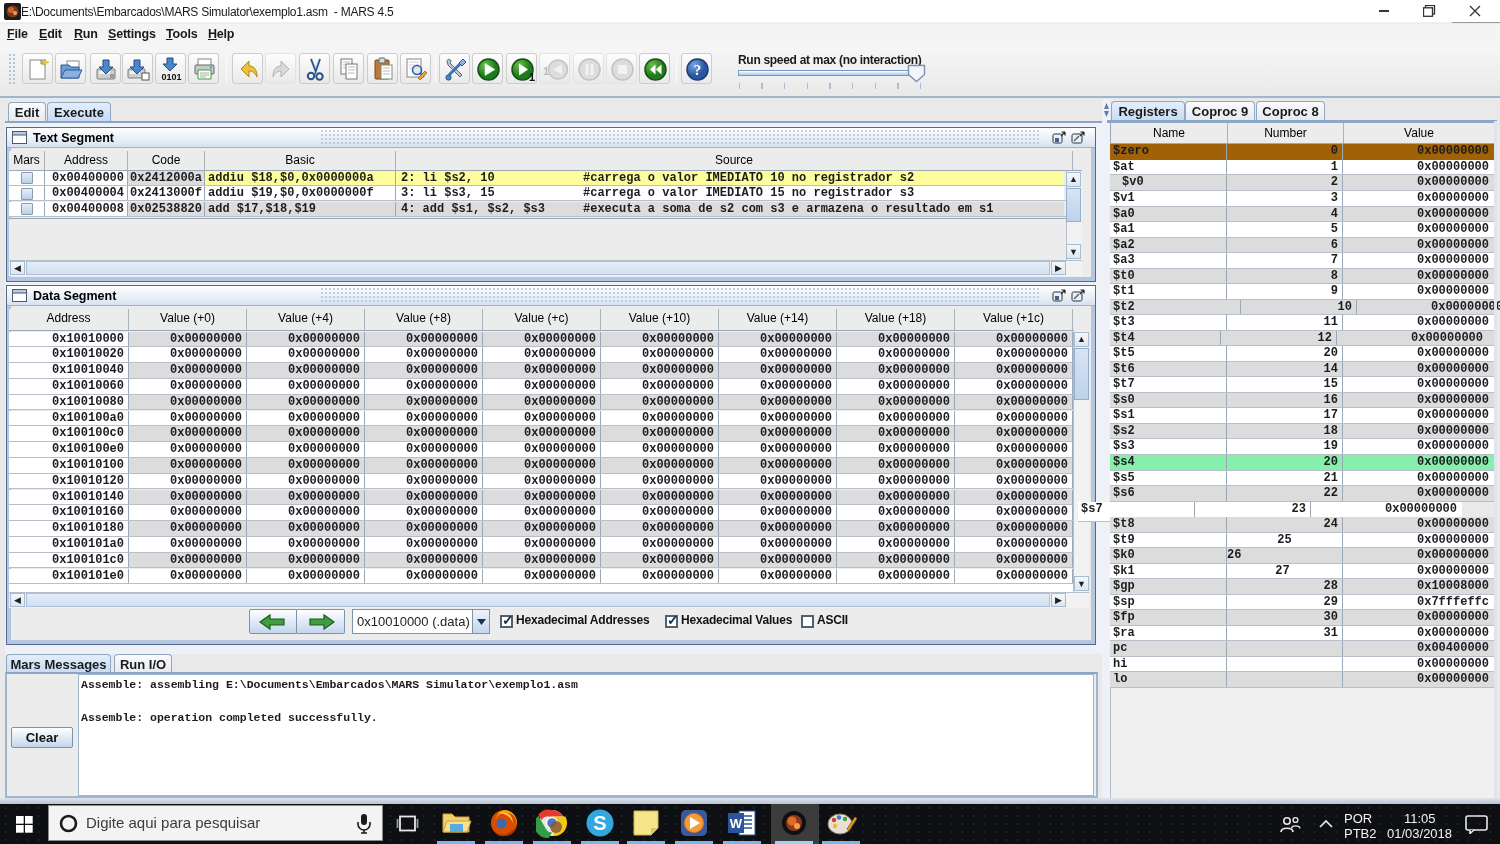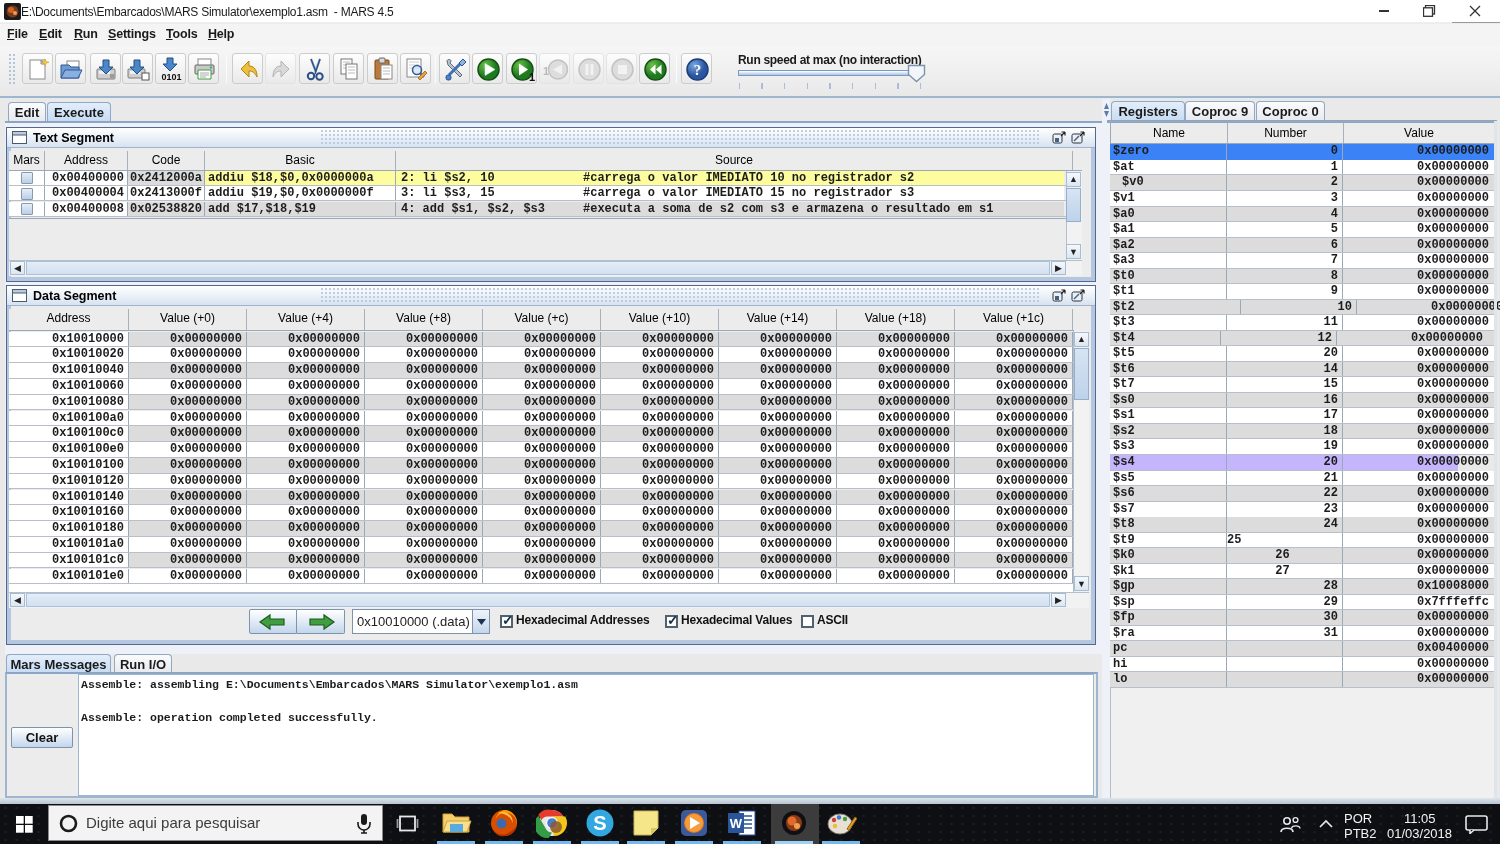--- a/index.html
+++ b/index.html
@@ -342,50 +342,50 @@
 <div class="ab" style="left:78px;top:674px;width:1016px;height:122px;background:#fff;border:1px solid #9fb6cf;"></div>
 <div class="ab mono" style="left:81px;top:678px;font-size:11.5px;font-weight:bold;">Assemble: assembling E:\Documents\Embarcados\MARS Simulator\exemplo1.asm</div>
 <div class="ab mono" style="left:81px;top:711px;font-size:11.5px;font-weight:bold;">Assemble: operation completed successfully.</div>
 <div class="ab dots" style="left:1102px;top:99px;width:8px;height:700px;background:#eef1f7;"></div>
 <svg class="ab" style="left:1102.5px;top:102px" width="7" height="16">
     <path d="M1,7 L3.5,1 L6,7 z" fill="#5c7ca8"></path>
     <path d="M1,9 L6,9 L3.5,15 z" fill="#5c7ca8"></path>
   </svg>
 <div class="tab tabsel" style="left:1111px;top:101px;width:74px;height:20px;line-height:20px;">Registers</div>
 <div class="tab" style="left:1185px;top:101px;width:70px;height:20px;line-height:20px;">Coproc 9</div>
-<div class="tab" style="left:1256px;top:101px;width:69px;height:20px;line-height:20px;">Coproc 0</div>
+<div class="tab" style="left:1256px;top:101px;width:69px;height:20px;line-height:20px;">Coproc 8</div>
 <div class="ab" style="left:1107px;top:120px;width:390px;height:2.5px;background:#8ba6c4;"></div>
 <div class="ab" style="left:1110px;top:121px;width:384px;height:23px;border:1px solid #9aa8b8;border-bottom:1px solid #9aa8b8;font-size:0;white-space:nowrap;padding-top:1px;"><span class="hdr" style="width:117px;line-height:20px">Name</span><span class="hdr" style="width:116px;line-height:20px">Number</span><span class="hdr" style="width:150px;line-height:20px;border-right:none">Value</span></div>
-<div class="ab rrow" style="left:1110px;top:144.40px;width:384px;height:29px;line-height:15.2px;background:#3b82f6"><span class="cell mono" style="width:117px;padding-left:3px">$zero</span><span class="cell mono" style="width:116px;text-align:right;padding-right:4px">0</span><span class="cell mono" style="width:151px;text-align:right;padding-right:5px;border-right:none">0x00000000</span></div>
+<div class="ab rrow" style="left:1110px;top:144.40px;width:384px;height:29px;line-height:15.2px;background:#a16207"><span class="cell mono" style="width:117px;padding-left:3px">$zero</span><span class="cell mono" style="width:116px;text-align:right;padding-right:4px">0</span><span class="cell mono" style="width:151px;text-align:right;padding-right:5px;border-right:none">0x00000000</span></div>
 <div class="ab rrow" style="left:1110px;top:159.93px;width:384px;height:15.53px;line-height:15.2px;background:#ffffff"><span class="cell mono" style="width:117px;padding-left:3px">$at</span><span class="cell mono" style="width:116px;text-align:right;padding-right:4px">1</span><span class="cell mono" style="width:151px;text-align:right;padding-right:5px;border-right:none">0x00000000</span></div>
 <div class="ab rrow" style="left:1110px;top:175.46px;width:384px;height:15.53px;line-height:15.2px;background:#dcdcdc"><span class="cell mono" style="width:117px;padding-left:12px">$v0</span><span class="cell mono" style="width:116px;text-align:right;padding-right:4px">2</span><span class="cell mono" style="width:151px;text-align:right;padding-right:5px;border-right:none">0x00000000</span></div>
 <div class="ab rrow" style="left:1110px;top:190.99px;width:384px;height:15.53px;line-height:15.2px;background:#ffffff"><span class="cell mono" style="width:117px;padding-left:3px">$v1</span><span class="cell mono" style="width:116px;text-align:right;padding-right:4px">3</span><span class="cell mono" style="width:151px;text-align:right;padding-right:5px;border-right:none">0x00000000</span></div>
 <div class="ab rrow" style="left:1110px;top:206.52px;width:384px;height:15.53px;line-height:15.2px;background:#dcdcdc"><span class="cell mono" style="width:117px;padding-left:3px">$a0</span><span class="cell mono" style="width:116px;text-align:right;padding-right:4px">4</span><span class="cell mono" style="width:151px;text-align:right;padding-right:5px;border-right:none">0x00000000</span></div>
 <div class="ab rrow" style="left:1110px;top:222.05px;width:384px;height:15.53px;line-height:15.2px;background:#ffffff"><span class="cell mono" style="width:117px;padding-left:3px">$a1</span><span class="cell mono" style="width:116px;text-align:right;padding-right:4px">5</span><span class="cell mono" style="width:151px;text-align:right;padding-right:5px;border-right:none">0x00000000</span></div>
 <div class="ab rrow" style="left:1110px;top:237.58px;width:384px;height:15.53px;line-height:15.2px;background:#dcdcdc"><span class="cell mono" style="width:117px;padding-left:3px">$a2</span><span class="cell mono" style="width:116px;text-align:right;padding-right:4px">6</span><span class="cell mono" style="width:151px;text-align:right;padding-right:5px;border-right:none">0x00000000</span></div>
 <div class="ab rrow" style="left:1110px;top:253.11px;width:384px;height:15.53px;line-height:15.2px;background:#ffffff"><span class="cell mono" style="width:117px;padding-left:3px">$a3</span><span class="cell mono" style="width:116px;text-align:right;padding-right:4px">7</span><span class="cell mono" style="width:151px;text-align:right;padding-right:5px;border-right:none">0x00000000</span></div>
 <div class="ab rrow" style="left:1110px;top:268.64px;width:384px;height:15.53px;line-height:15.2px;background:#dcdcdc"><span class="cell mono" style="width:117px;padding-left:3px">$t0</span><span class="cell mono" style="width:116px;text-align:right;padding-right:4px">8</span><span class="cell mono" style="width:151px;text-align:right;padding-right:5px;border-right:none">0x00000000</span></div>
 <div class="ab rrow" style="left:1110px;top:284.17px;width:384px;height:15.53px;line-height:15.2px;background:#ffffff"><span class="cell mono" style="width:117px;padding-left:3px">$t1</span><span class="cell mono" style="width:116px;text-align:right;padding-right:4px">9</span><span class="cell mono" style="width:151px;text-align:right;padding-right:5px;border-right:none">0x00000000</span></div>
 <div class="ab rrow" style="left:1110px;top:299.70px;width:384px;height:15.53px;line-height:15.2px;background:#dcdcdc"><span class="cell mono" style="width:131px;padding-left:3px">$t2</span><span class="cell mono" style="width:116px;text-align:right;padding-right:4px">10</span><span class="cell mono" style="width:151px;text-align:right;padding-right:5px;border-right:none">0x00000000</span></div>
 <div class="ab rrow" style="left:1110px;top:315.23px;width:384px;height:15.53px;line-height:15.2px;background:#ffffff"><span class="cell mono" style="width:117px;padding-left:3px">$t3</span><span class="cell mono" style="width:116px;text-align:right;padding-right:4px">11</span><span class="cell mono" style="width:151px;text-align:right;padding-right:5px;border-right:none">0x00000000</span></div>
 <div class="ab rrow" style="left:1110px;top:330.76px;width:384px;height:15.53px;line-height:15.2px;background:#dcdcdc"><span class="cell mono" style="width:111px;padding-left:3px">$t4</span><span class="cell mono" style="width:116px;text-align:right;padding-right:4px">12</span><span class="cell mono" style="width:151px;text-align:right;padding-right:5px;border-right:none">0x00000000</span></div>
 <div class="ab rrow" style="left:1110px;top:346.29px;width:384px;height:15.53px;line-height:15.2px;background:#ffffff"><span class="cell mono" style="width:117px;padding-left:3px">$t5</span><span class="cell mono" style="width:116px;text-align:right;padding-right:4px">20</span><span class="cell mono" style="width:151px;text-align:right;padding-right:5px;border-right:none">0x00000000</span></div>
 <div class="ab rrow" style="left:1110px;top:361.82px;width:384px;height:15.53px;line-height:15.2px;background:#dcdcdc"><span class="cell mono" style="width:117px;padding-left:3px">$t6</span><span class="cell mono" style="width:116px;text-align:right;padding-right:4px">14</span><span class="cell mono" style="width:151px;text-align:right;padding-right:5px;border-right:none">0x00000000</span></div>
 <div class="ab rrow" style="left:1110px;top:377.35px;width:384px;height:15.53px;line-height:15.2px;background:#ffffff"><span class="cell mono" style="width:117px;padding-left:3px">$t7</span><span class="cell mono" style="width:116px;text-align:right;padding-right:4px">15</span><span class="cell mono" style="width:151px;text-align:right;padding-right:5px;border-right:none">0x00000000</span></div>
 <div class="ab rrow" style="left:1110px;top:392.88px;width:384px;height:15.53px;line-height:15.2px;background:#dcdcdc"><span class="cell mono" style="width:117px;padding-left:3px">$s0</span><span class="cell mono" style="width:116px;text-align:right;padding-right:4px">16</span><span class="cell mono" style="width:151px;text-align:right;padding-right:5px;border-right:none">0x00000000</span></div>
 <div class="ab rrow" style="left:1110px;top:408.41px;width:384px;height:15.53px;line-height:15.2px;background:#ffffff"><span class="cell mono" style="width:117px;padding-left:3px">$s1</span><span class="cell mono" style="width:116px;text-align:right;padding-right:4px">17</span><span class="cell mono" style="width:151px;text-align:right;padding-right:5px;border-right:none">0x00000000</span></div>
 <div class="ab rrow" style="left:1110px;top:423.94px;width:384px;height:15.53px;line-height:15.2px;background:#dcdcdc"><span class="cell mono" style="width:117px;padding-left:3px">$s2</span><span class="cell mono" style="width:116px;text-align:right;padding-right:4px">18</span><span class="cell mono" style="width:151px;text-align:right;padding-right:5px;border-right:none">0x00000000</span></div>
 <div class="ab rrow" style="left:1110px;top:439.47px;width:384px;height:15.53px;line-height:15.2px;background:#ffffff"><span class="cell mono" style="width:117px;padding-left:3px">$s3</span><span class="cell mono" style="width:116px;text-align:right;padding-right:4px">19</span><span class="cell mono" style="width:151px;text-align:right;padding-right:5px;border-right:none">0x00000000</span></div>
-<div class="ab rrow" style="left:1110px;top:455.00px;width:348px;height:15.53px;line-height:15.2px;background:#c4b5fd"><span class="cell mono" style="width:117px;padding-left:3px">$s4</span><span class="cell mono" style="width:116px;text-align:right;padding-right:4px">20</span><span class="cell mono" style="width:151px;text-align:right;padding-right:5px;border-right:none">0x00000000</span></div>
+<div class="ab rrow" style="left:1110px;top:455.00px;width:384px;height:15.53px;line-height:15.2px;background:#86efac"><span class="cell mono" style="width:117px;padding-left:3px">$s4</span><span class="cell mono" style="width:116px;text-align:right;padding-right:4px">20</span><span class="cell mono" style="width:151px;text-align:right;padding-right:5px;border-right:none">0x00000000</span></div>
 <div class="ab rrow" style="left:1110px;top:470.53px;width:384px;height:15.53px;line-height:15.2px;background:#ffffff"><span class="cell mono" style="width:117px;padding-left:3px">$s5</span><span class="cell mono" style="width:116px;text-align:right;padding-right:4px">21</span><span class="cell mono" style="width:151px;text-align:right;padding-right:5px;border-right:none">0x00000000</span></div>
 <div class="ab rrow" style="left:1110px;top:486.06px;width:384px;height:15.53px;line-height:15.2px;background:#dcdcdc"><span class="cell mono" style="width:117px;padding-left:3px">$s6</span><span class="cell mono" style="width:116px;text-align:right;padding-right:4px">22</span><span class="cell mono" style="width:151px;text-align:right;padding-right:5px;border-right:none">0x00000000</span></div>
-<div class="ab rrow" style="left:1110px;top:501.59px;width:384px;height:20px;line-height:15.2px;background:#ffffff"><span class="cell mono" style="width:117px;padding-left:3px">$s7</span><span class="cell mono" style="width:116px;text-align:right;padding-right:4px">23</span><span class="cell mono" style="width:151px;text-align:right;padding-right:5px;border-right:none">0x00000000</span></div>
+<div class="ab rrow" style="left:1078px;top:501.59px;width:384px;height:20px;line-height:15.2px;background:#ffffff"><span class="cell mono" style="width:117px;padding-left:3px">$s7</span><span class="cell mono" style="width:116px;text-align:right;padding-right:4px">23</span><span class="cell mono" style="width:151px;text-align:right;padding-right:5px;border-right:none">0x00000000</span></div>
 <div class="ab rrow" style="left:1110px;top:517.12px;width:384px;height:15.53px;line-height:15.2px;background:#dcdcdc"><span class="cell mono" style="width:117px;padding-left:3px">$t8</span><span class="cell mono" style="width:116px;text-align:right;padding-right:4px">24</span><span class="cell mono" style="width:151px;text-align:right;padding-right:5px;border-right:none">0x00000000</span></div>
-<div class="ab rrow" style="left:1110px;top:532.65px;width:384px;height:15.53px;line-height:15.2px;background:#ffffff"><span class="cell mono" style="width:117px;padding-left:3px">$t9</span><span class="cell mono" style="width:116px;text-align:left;">25</span><span class="cell mono" style="width:151px;text-align:right;padding-right:5px;border-right:none">0x00000000</span></div>
-<div class="ab rrow" style="left:1110px;top:548.18px;width:384px;height:15.53px;line-height:15.2px;background:#dcdcdc"><span class="cell mono" style="width:117px;padding-left:3px">$k0</span><span class="cell mono" style="width:116px;text-align:center;padding-right:4px">26</span><span class="cell mono" style="width:151px;text-align:right;padding-right:5px;border-right:none">0x00000000</span></div>
+<div class="ab rrow" style="left:1110px;top:532.65px;width:384px;height:15.53px;line-height:15.2px;background:#ffffff"><span class="cell mono" style="width:117px;padding-left:3px">$t9</span><span class="cell mono" style="width:116px;text-align:center;">25</span><span class="cell mono" style="width:151px;text-align:right;padding-right:5px;border-right:none">0x00000000</span></div>
+<div class="ab rrow" style="left:1110px;top:548.18px;width:384px;height:15.53px;line-height:15.2px;background:#dcdcdc"><span class="cell mono" style="width:117px;padding-left:3px">$k0</span><span class="cell mono" style="width:116px;text-align:left;padding-right:4px">26</span><span class="cell mono" style="width:151px;text-align:right;padding-right:5px;border-right:none">0x00000000</span></div>
 <div class="ab rrow" style="left:1110px;top:563.71px;width:384px;height:15.53px;line-height:15.2px;background:#ffffff"><span class="cell mono" style="width:117px;padding-left:3px">$k1</span><span class="cell mono" style="width:116px;text-align:center;padding-right:4px">27</span><span class="cell mono" style="width:151px;text-align:right;padding-right:5px;border-right:none">0x00000000</span></div>
 <div class="ab rrow" style="left:1110px;top:579.24px;width:384px;height:15.53px;line-height:15.2px;background:#dcdcdc"><span class="cell mono" style="width:117px;padding-left:3px">$gp</span><span class="cell mono" style="width:116px;text-align:right;padding-right:4px">28</span><span class="cell mono" style="width:151px;text-align:right;padding-right:5px;border-right:none">0x10008000</span></div>
 <div class="ab rrow" style="left:1110px;top:594.77px;width:384px;height:15.53px;line-height:15.2px;background:#ffffff"><span class="cell mono" style="width:117px;padding-left:3px">$sp</span><span class="cell mono" style="width:116px;text-align:right;padding-right:4px">29</span><span class="cell mono" style="width:151px;text-align:right;padding-right:5px;border-right:none">0x7fffeffc</span></div>
 <div class="ab rrow" style="left:1110px;top:610.30px;width:384px;height:15.53px;line-height:15.2px;background:#dcdcdc"><span class="cell mono" style="width:117px;padding-left:3px">$fp</span><span class="cell mono" style="width:116px;text-align:right;padding-right:4px">30</span><span class="cell mono" style="width:151px;text-align:right;padding-right:5px;border-right:none">0x00000000</span></div>
 <div class="ab rrow" style="left:1110px;top:625.83px;width:384px;height:15.53px;line-height:15.2px;background:#ffffff"><span class="cell mono" style="width:117px;padding-left:3px">$ra</span><span class="cell mono" style="width:116px;text-align:right;padding-right:4px">31</span><span class="cell mono" style="width:151px;text-align:right;padding-right:5px;border-right:none">0x00000000</span></div>
 <div class="ab rrow" style="left:1110px;top:641.36px;width:384px;height:15.53px;line-height:15.2px;background:#dcdcdc"><span class="cell mono" style="width:117px;padding-left:3px">pc</span><span class="cell mono" style="width:116px;text-align:right;padding-right:4px"></span><span class="cell mono" style="width:151px;text-align:right;padding-right:5px;border-right:none">0x00400000</span></div>
 <div class="ab rrow" style="left:1110px;top:656.89px;width:384px;height:15.53px;line-height:15.2px;background:#ffffff"><span class="cell mono" style="width:117px;padding-left:3px">hi</span><span class="cell mono" style="width:116px;text-align:right;padding-right:4px"></span><span class="cell mono" style="width:151px;text-align:right;padding-right:5px;border-right:none">0x00000000</span></div>
 <div class="ab rrow" style="left:1110px;top:672.42px;width:384px;height:15.53px;line-height:15.2px;background:#dcdcdc"><span class="cell mono" style="width:117px;padding-left:3px">lo</span><span class="cell mono" style="width:116px;text-align:right;padding-right:4px"></span><span class="cell mono" style="width:151px;text-align:right;padding-right:5px;border-right:none">0x00000000</span></div>
 <div class="ab" style="left:1110px;top:688px;width:384px;height:110px;background:#f0f0f0;border-left:1px solid #b5bfca;"></div>
 <div class="ab" style="left:1494px;top:121px;width:3px;height:677px;background:#dfe5ec;"></div>

